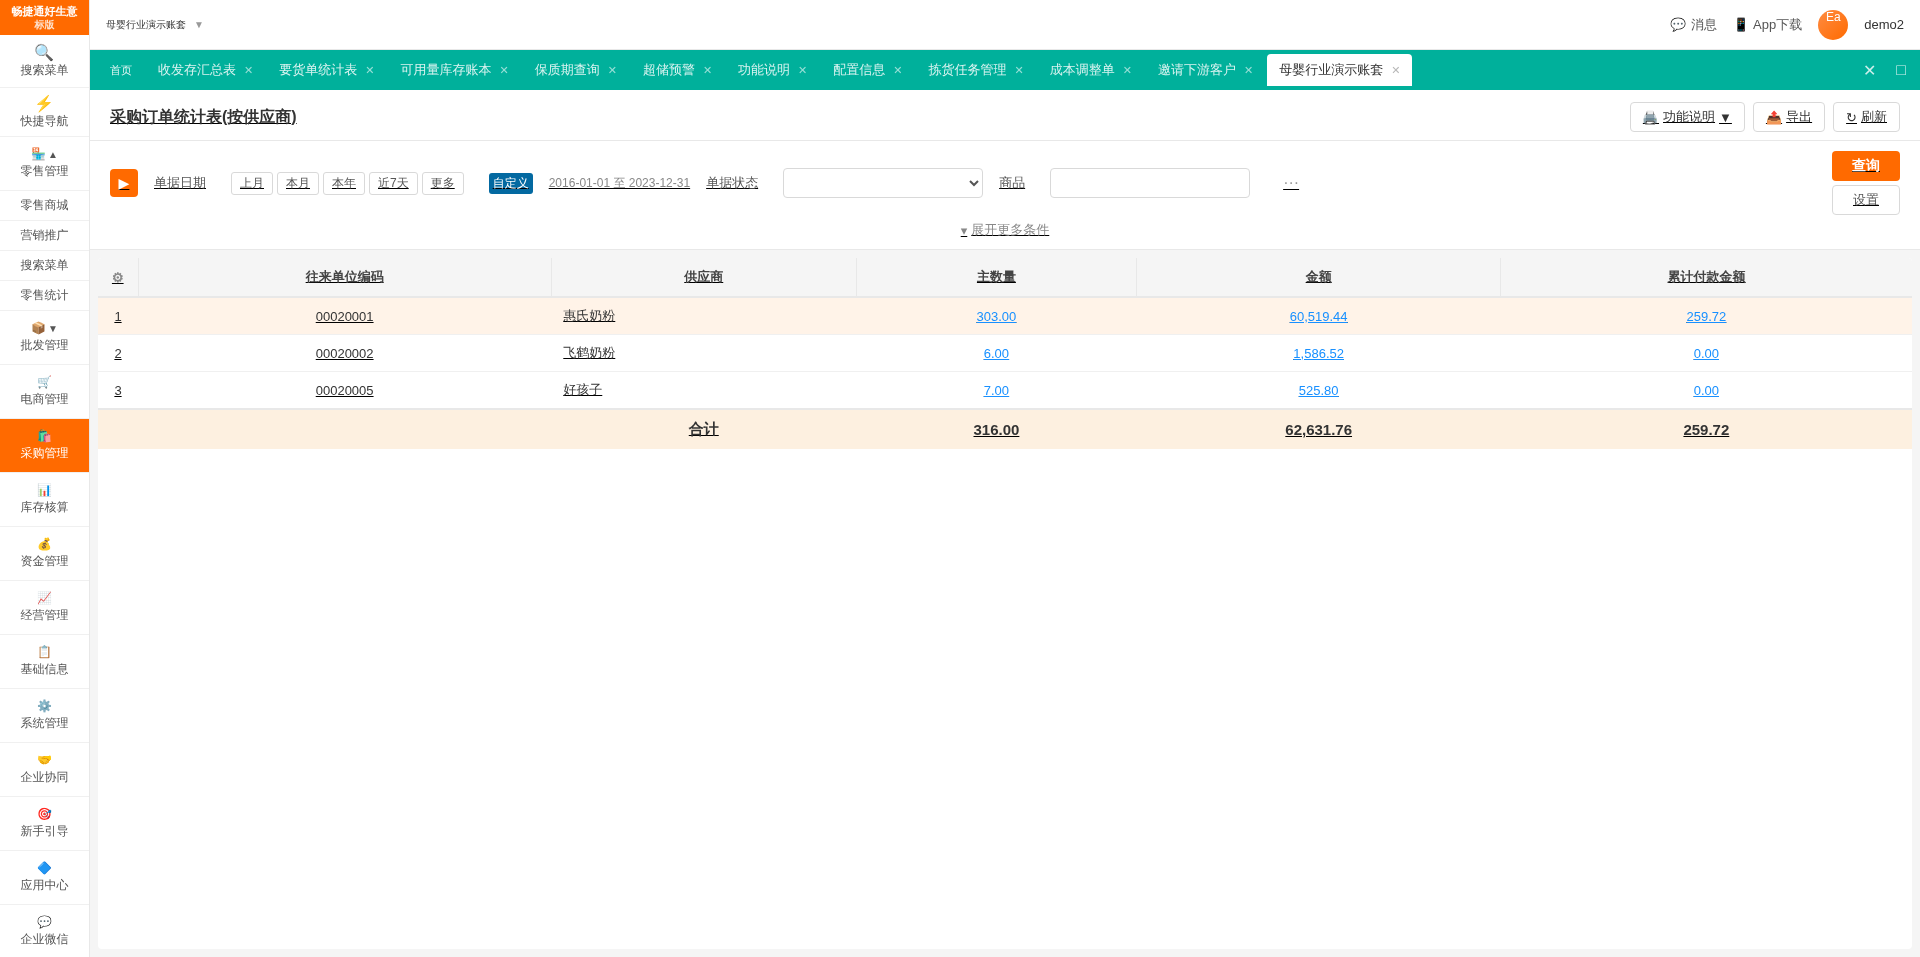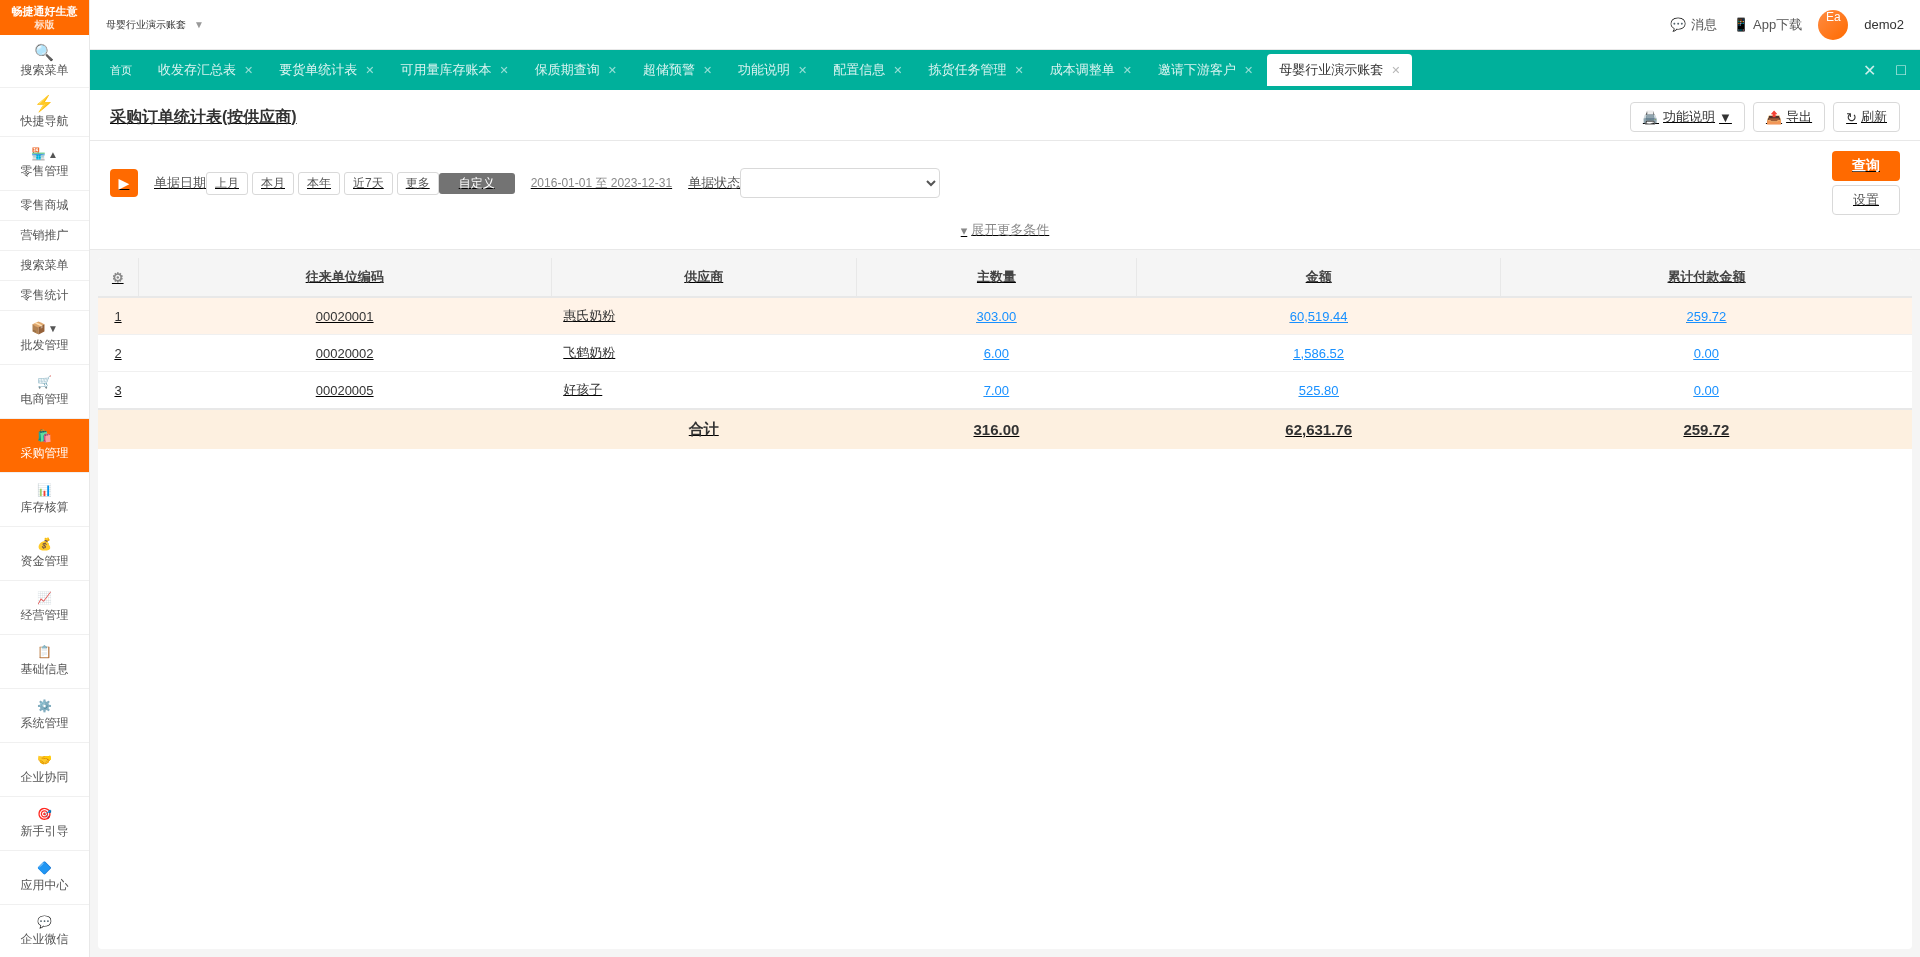--- a/index.html
+++ b/index.html
@@ -249,21 +249,21 @@
       border: none;
       border-radius: 4px;
       color: #fff;
       font-size: 14px;
       cursor: pointer;
       display: flex; align-items: center; justify-content: center;
     }
     .filter-group {
       display: flex;
       align-items: center;
-      gap: 0;
+      gap: 25px;
     }
     .filter-label {
       color: #555;
       font-size: 13px;
       white-space: nowrap;
     }
     .date-shortcuts {
       display: flex;
       align-items: center;
       gap: 4px;
@@ -271,22 +271,22 @@
     .date-shortcut {
       padding: 2px 8px;
       border: 1px solid #d9d9d9;
       border-radius: 3px;
       background: #fff;
       cursor: pointer;
       font-size: 12px;
       color: #555;
     }
     .date-custom-badge {
-      padding: 2px 20px;
-      background: #737373;
+      padding: 2px 4px;
+      background: #0369a1;
       color: #fff;
       border-radius: 3px;
       font-size: 12px;
       cursor: pointer;
     }
     .date-range-text {
       color: #888;
       font-size: 12px;
     }
     .filter-select {
@@ -638,20 +638,25 @@
           <span class="date-range-text">2016-01-01 至 2023-12-31</span>
         </div>
 
         <div class="filter-group">
           <span class="filter-label">单据状态</span>
           <select class="filter-select">
             <option value=""></option>
           </select>
         </div>
 
+        <div class="filter-group">
+          <span class="filter-label">商品</span>
+          <input class="filter-input" type="text" style="">
+          <button class="dots-btn">···</button>
+        </div>
 
         <div class="query-btn-group">
           <button class="btn-query">查询</button>
           <button class="btn-setting">设置</button>
         </div>
       </div>
 
       <div class="expand-more">
         <span>▾</span>
         <span>展开更多条件</span>

